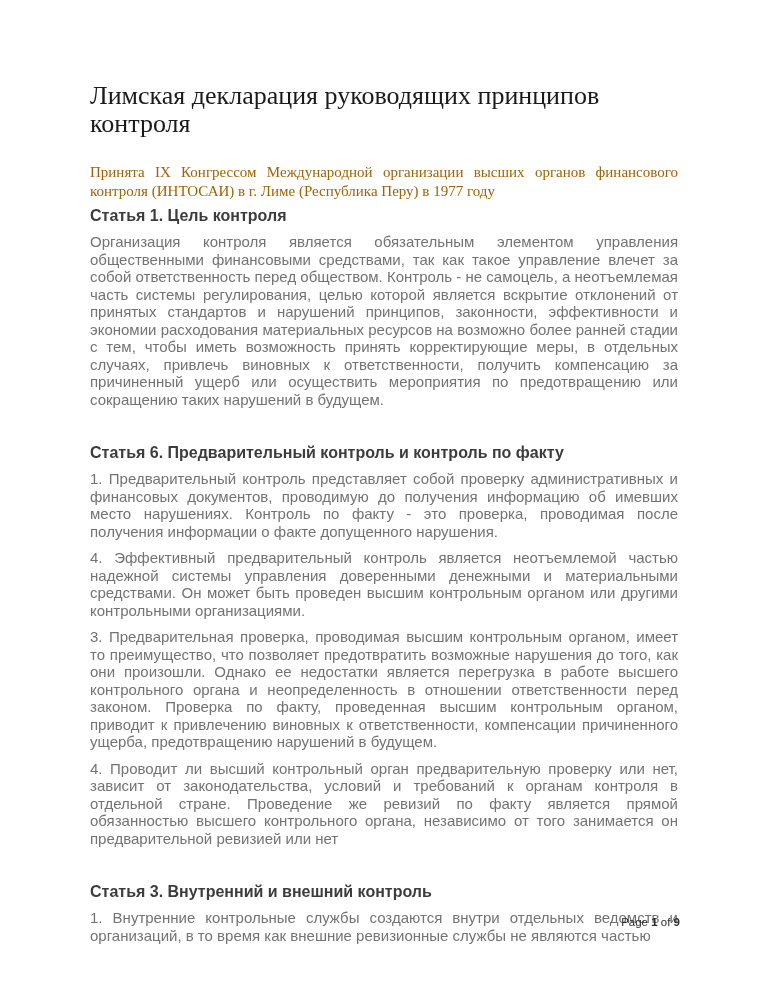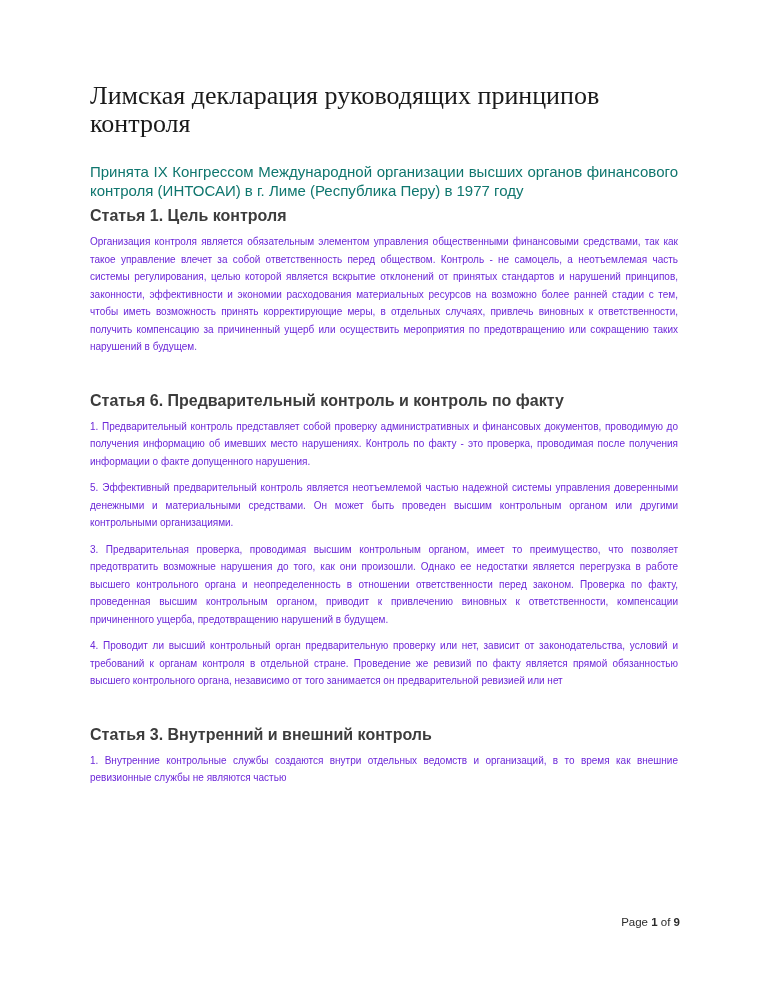--- a/index.html
+++ b/index.html
@@ -25,46 +25,46 @@
     margin: 82px 0 0 0;
     font-family: "Liberation Serif", serif;
     font-weight: 400;
     font-size: 26px;
     line-height: 28px;
     color: #1a1a1a;
     text-align: left;
   }
   .doc-subtitle {
     margin: 25px 0 0 0;
-    font-family: Liberation Sans, sans-serif;
+    font-family: Liberation Serif, serif;
     font-size: 15px;
     line-height: 18.5px;
-    color: #0f766e;
+    color: #a16207;
     text-align: justify;
   }
   .part-heading {
     margin: 11px 0 0 0;
     font-size: 14.5px;
     line-height: 16px;
     font-weight: 400;
     color: #3c3c3c;
   }
   .article-heading {
     margin: 8px 0 0 0;
     font-size: 16px;
     line-height: 16px;
     font-weight: 700;
     color: #3c3c3c;
   }
   .article-heading.spaced-large { margin-top: 37px; }
   .body-para {
     margin: 9px 0 0 0;
-    font-size: 10px;
+    font-size: 15px;
     line-height: 17.5px;
-    color: #6d28d9;
+    color: #737373;
     text-align: justify;
   }
   .footer {
     position: absolute;
     right: 88px;
     top: 915px;
     font-size: 11.5px;
     line-height: 14px;
     color: #2b2b2b;
     white-space: pre;
@@ -83,21 +83,21 @@
 
 
     <p class="article-heading">Статья 1. Цель контроля</p>
 
     <p class="body-para">Организация контроля является обязательным элементом управления общественными финансовыми средствами, так как такое управление влечет за собой ответственность перед обществом. Контроль - не самоцель, а неотъемлемая часть системы регулирования, целью которой является вскрытие отклонений от принятых стандартов и нарушений принципов, законности, эффективности и экономии расходования материальных ресурсов на возможно более ранней стадии с тем, чтобы иметь возможность принять корректирующие меры, в отдельных случаях, привлечь виновных к ответственности, получить компенсацию за причиненный ущерб или осуществить мероприятия по предотвращению или сокращению таких нарушений в будущем.</p>
 
     <p class="article-heading spaced-large">Статья 6. Предварительный контроль и контроль по факту</p>
 
     <p class="body-para">1. Предварительный контроль представляет собой проверку административных и финансовых документов, проводимую до получения информацию об имевших место нарушениях. Контроль по факту - это проверка, проводимая после получения информации о факте допущенного нарушения.</p>
 
-    <p class="body-para">5. Эффективный предварительный контроль является неотъемлемой частью надежной системы управления доверенными денежными и материальными средствами. Он может быть проведен высшим контрольным органом или другими контрольными организациями.</p>
+    <p class="body-para">4. Эффективный предварительный контроль является неотъемлемой частью надежной системы управления доверенными денежными и материальными средствами. Он может быть проведен высшим контрольным органом или другими контрольными организациями.</p>
 
     <p class="body-para">3. Предварительная проверка, проводимая высшим контрольным органом, имеет то преимущество, что позволяет предотвратить возможные нарушения до того, как они произошли. Однако ее недостатки является перегрузка в работе высшего контрольного органа и неопределенность в отношении ответственности перед законом. Проверка по факту, проведенная высшим контрольным органом, приводит к привлечению виновных к ответственности, компенсации причиненного ущерба, предотвращению нарушений в будущем.</p>
 
     <p class="body-para">4. Проводит ли высший контрольный орган предварительную проверку или нет, зависит от законодательства, условий и требований к органам контроля в отдельной стране. Проведение же ревизий по факту является прямой обязанностью высшего контрольного органа, независимо от того занимается он предварительной ревизией или нет</p>
 
     <p class="article-heading spaced-large">Статья 3. Внутренний и внешний контроль</p>
 
     <p class="body-para">1. Внутренние контрольные службы создаются внутри отдельных ведомств и организаций, в то время как внешние ревизионные службы не являются частью</p>
 
   </div>

